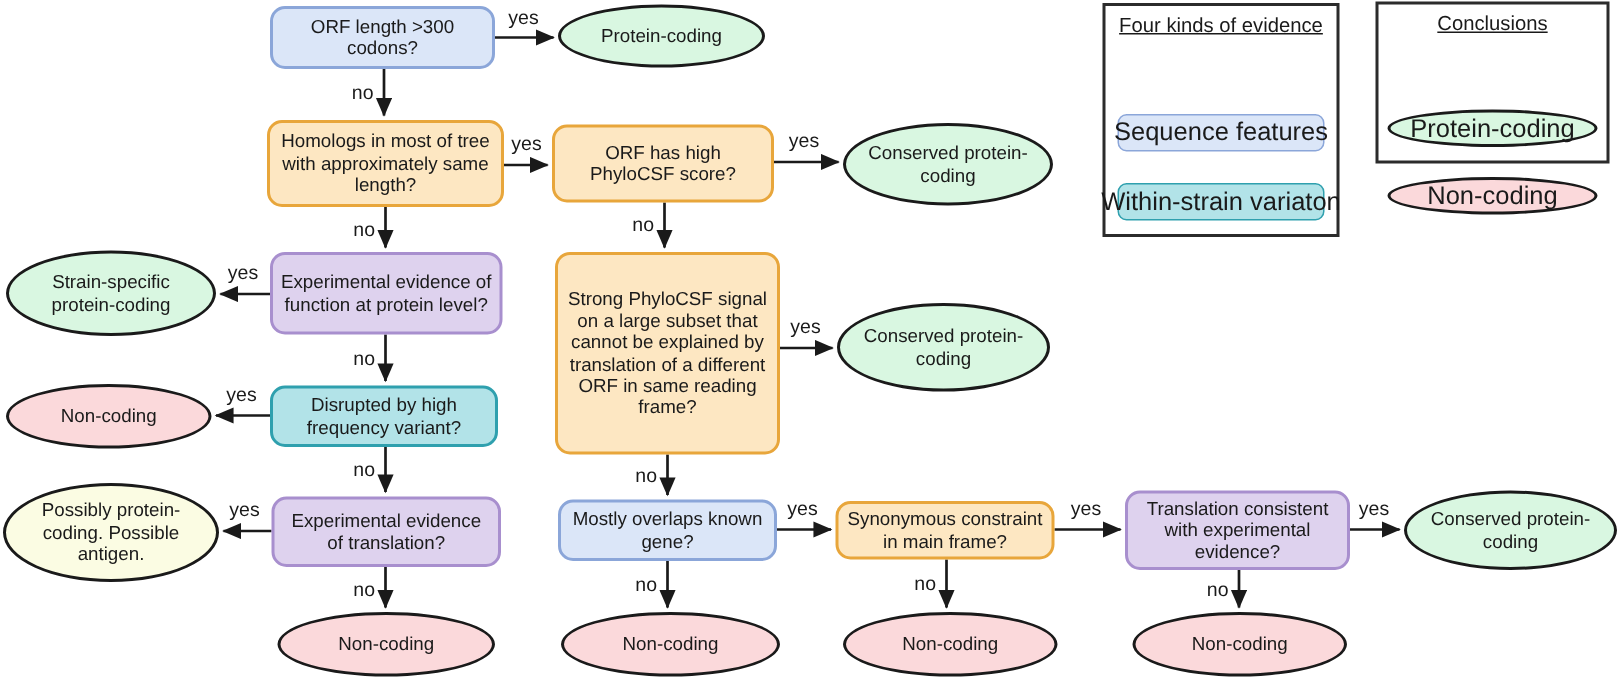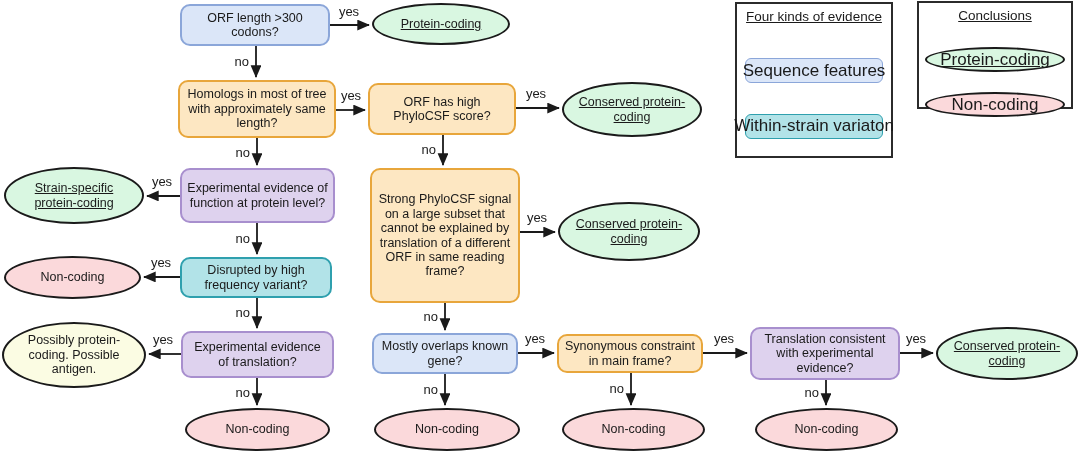--- a/index.html
+++ b/index.html
@@ -27,33 +27,34 @@
   .node.rect { border-width: 2px; border-style: solid; border-radius: 10px; }
   .node.ellipse {
     border: 2px solid var(--ellipse-border);
     border-radius: 50%;
     padding: 2px 12px;
   }
   .cat-seq       { background: var(--seq-fill);       border-color: var(--seq-border); }
   .cat-cross     { background: var(--cross-fill);     border-color: var(--cross-border); }
   .cat-within    { background: var(--within-fill);    border-color: var(--within-border); }
   .cat-exp       { background: var(--exp-fill);       border-color: var(--exp-border); }
-  .cat-protein   { background: var(--protein-fill); text-decoration: underline; }
+  .cat-protein   { background: var(--protein-fill); }
   .cat-noncoding { background: var(--noncoding-fill); }
   .cat-ambiguous { background: var(--ambiguous-fill); }
   .legend {
     position: absolute;
     box-sizing: border-box;
     border: 2px solid #2b2b2b;
     background: #ffffff;
     display: flex;
     flex-direction: column;
     align-items: center;
     padding: 5px 0 7px 0;
     z-index: 2;
+    gap: 26px;
   }
   .legend-title {
     font-size: 13.5px;
     text-decoration: underline;
     margin-bottom: 4px;
     white-space: nowrap;
   }
   .legend-items {
     display: flex;
     flex-direction: column;

